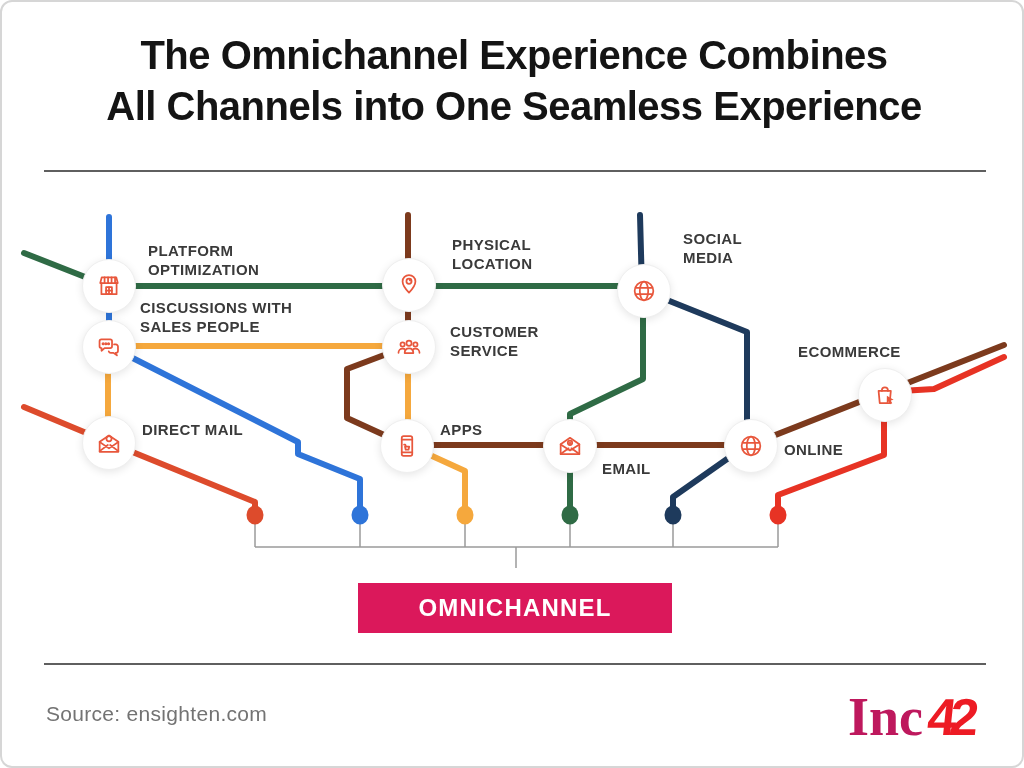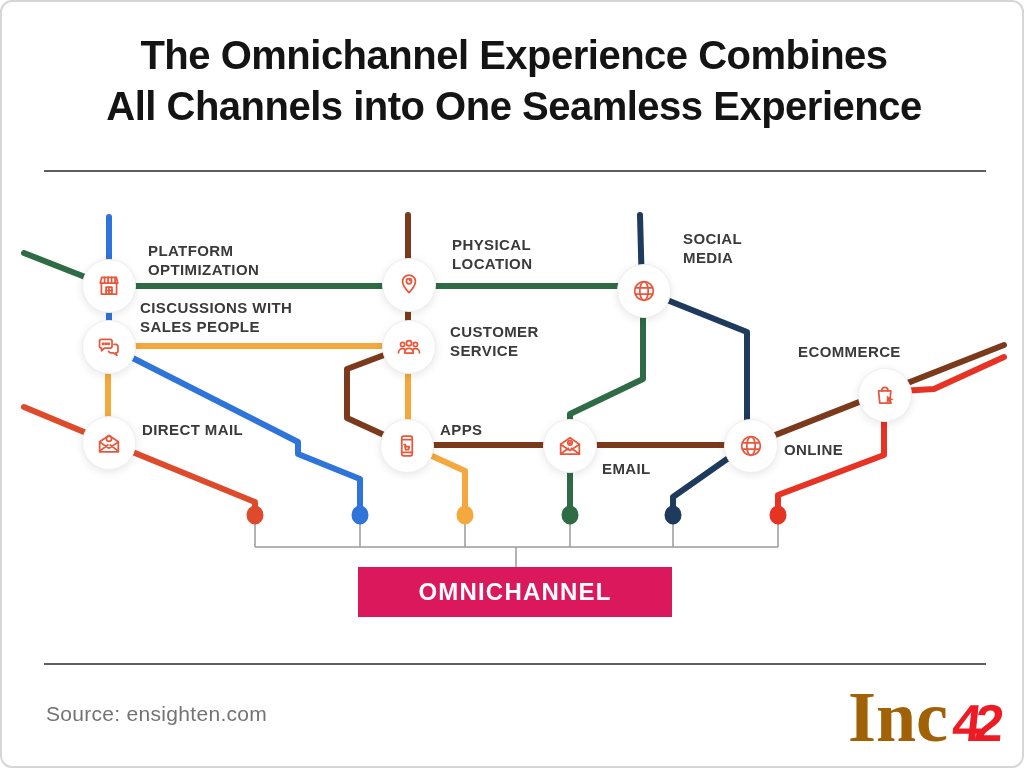--- a/index.html
+++ b/index.html
@@ -52,21 +52,21 @@
     display:flex;align-items:center;justify-content:center;
     color:#ffffff;font-size:24px;font-weight:bold;letter-spacing:1.2px;
   }
   .source{
     position:absolute;left:44px;top:700px;font-size:21px;letter-spacing:0.3px;color:#737373;
   }
   .logo{
     position:absolute;left:846px;top:688px;display:flex;align-items:baseline;
   }
   .logo .inc{
-    font-family:"Liberation Serif", serif;font-weight:bold;font-size:72px;line-height:54px;color:#a16207;
+    font-family:"Liberation Serif", serif;font-weight:bold;font-size:54px;line-height:54px;color:#be185d;
   }
   .logo .fortytwo{
     font-family:"Liberation Sans", sans-serif;font-weight:bold;font-size:52px;line-height:54px;
     letter-spacing:-7px;margin-left:5px;transform:skewX(-6deg);
   }
 </style>
 </head>
 <body>
 
 <div class="frame">
@@ -194,21 +194,21 @@
 LOCATION</div>
   <div class="lbl customer">CUSTOMER
 SERVICE</div>
   <div class="lbl apps">APPS</div>
   <div class="lbl email">EMAIL</div>
   <div class="lbl socialmedia">SOCIAL
 MEDIA</div>
   <div class="lbl online">ONLINE</div>
   <div class="lbl ecommerce">ECOMMERCE</div>
 
-  <div class="omni-box" style="background: rgb(219, 24, 91);">
+  <div class="omni-box" style="background: rgb(219, 24, 91); margin-top: 16px;">
     <span>OMNICHANNEL</span>
   </div>
 
   <div class="source">Source: ensighten.com</div>
   <div class="logo">
     <span class="inc">Inc</span>
     <span class="fortytwo" style="color: rgb(237, 27, 36);">42</span>
   </div>
 
 </div>

